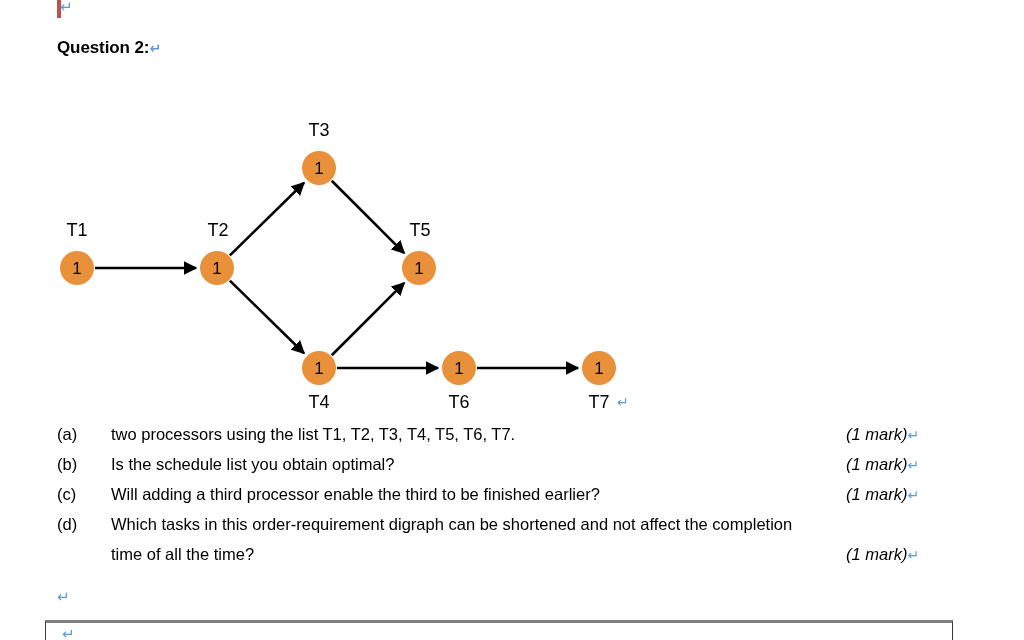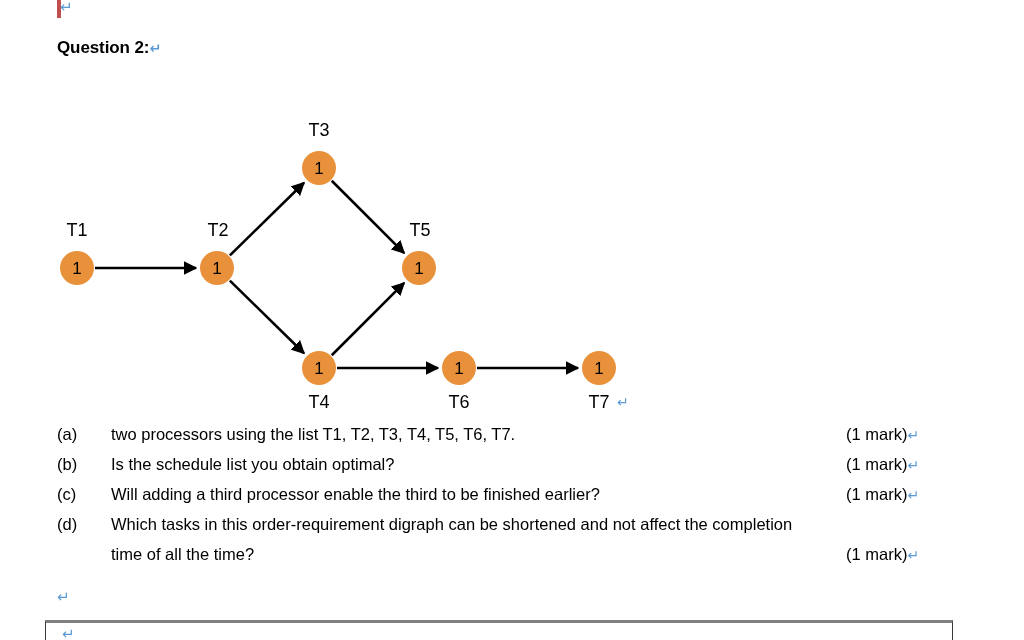--- a/index.html
+++ b/index.html
@@ -99,20 +99,21 @@
     padding-right: 130px;
   }
 
   .marks-col {
     position: absolute;
     left: 846px;
     top: 419px;
     font-size: 16.5px;
     line-height: 30px;
     white-space: nowrap;
+    font-style: italic;
   }
   .marks-col div { height: 30px; }
   .marks-col div.spacer { visibility: hidden; }
 
   
   .tail-pilcrow {
     position: absolute;
     left: 57px;
     top: 590px;
     font-size: 15px;

